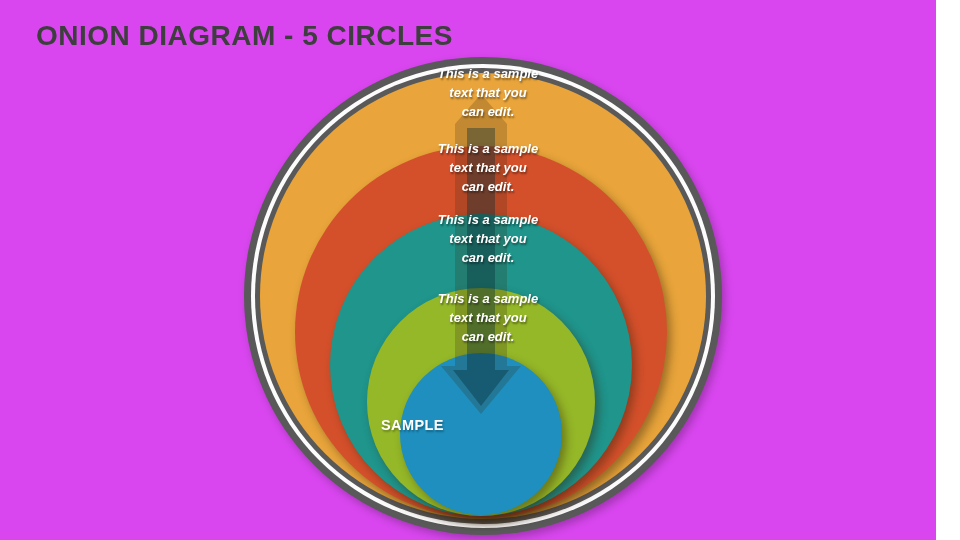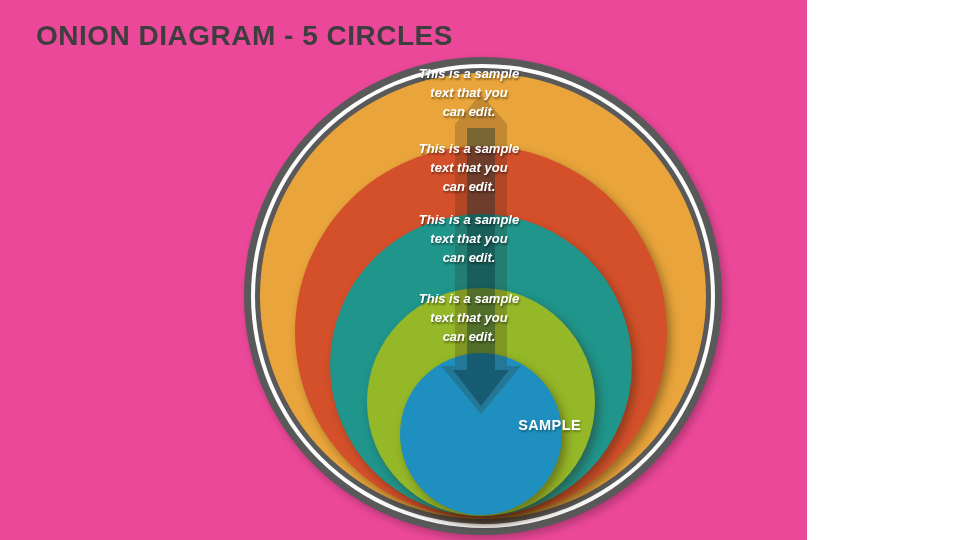--- a/index.html
+++ b/index.html
@@ -1,22 +1,22 @@
 <!DOCTYPE html>
 <html><head>
 <meta charset="utf-8">
 <style>
   * { margin: 0; padding: 0; box-sizing: border-box; }
   html, body { width: 960px; height: 540px; }
   body { font-family: "Liberation Sans", sans-serif; }
 
   .slide {
     position: relative;
-    width: 807px; height: 540px;
-    background: #ec4899;
+    width: 936px; height: 540px;
+    background: #d946ef;
     overflow: hidden;
   }
 
   .slide-title {
     position: absolute;
     left: 36px; top: 20px;
     font-size: 28px;
     font-weight: bold;
     letter-spacing: 0.5px;
     color: #3E3E3E;
@@ -57,38 +57,38 @@
   .c5 { left: 400px; top: 353px; width: 162px; height: 162px; }
 
   .arrow-svg {
     position: absolute; left: 0; top: 0;
     width: 960px; height: 540px;
     pointer-events: none;
   }
 
   .ring-text {
     position: absolute;
-    left: 369px; width: 200px;
+    left: 388px; width: 200px;
     text-align: center;
     color: #FFFFFF;
     font-style: italic;
     font-weight: bold;
     font-size: 13px;
     line-height: 19px;
     text-shadow: 1px 1.5px 2px rgba(0,0,0,0.45);
   }
   .t1 { top: 64px; }
   .t2 { top: 139px; }
   .t3 { top: 210px; }
   .t4 { top: 289px; }
 
   .headline {
     position: absolute;
     left: 381px; width: 200px; top: 414px;
-    text-align: right;
+    text-align: left;
     color: #FFFFFF;
     font-weight: bold;
     font-size: 14.5px;
     line-height: 22px;
     letter-spacing: 0.4px;
     text-shadow: 1px 1.5px 2px rgba(0,0,0,0.3);
   }
 </style>
 </head>
 <body>

